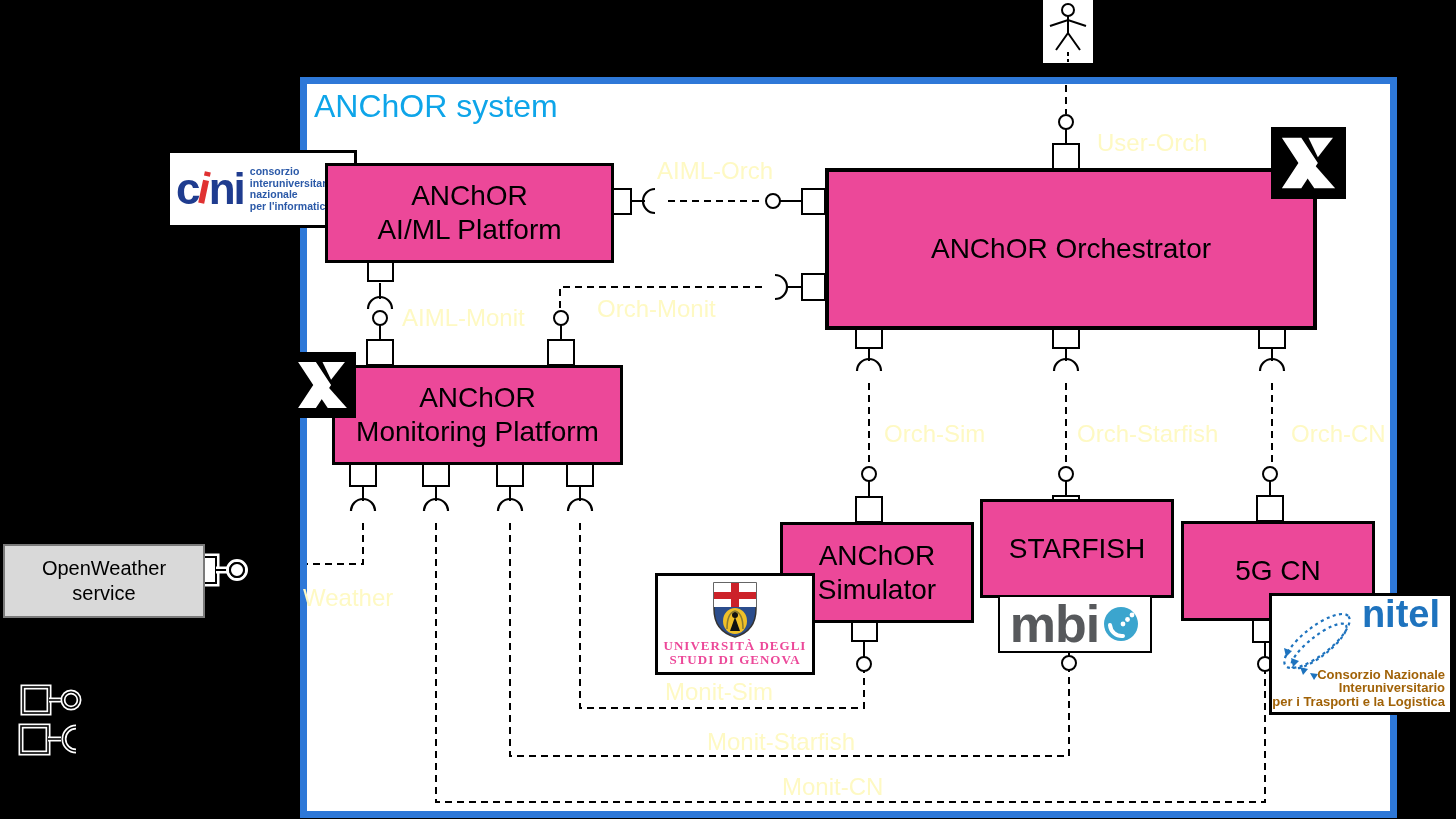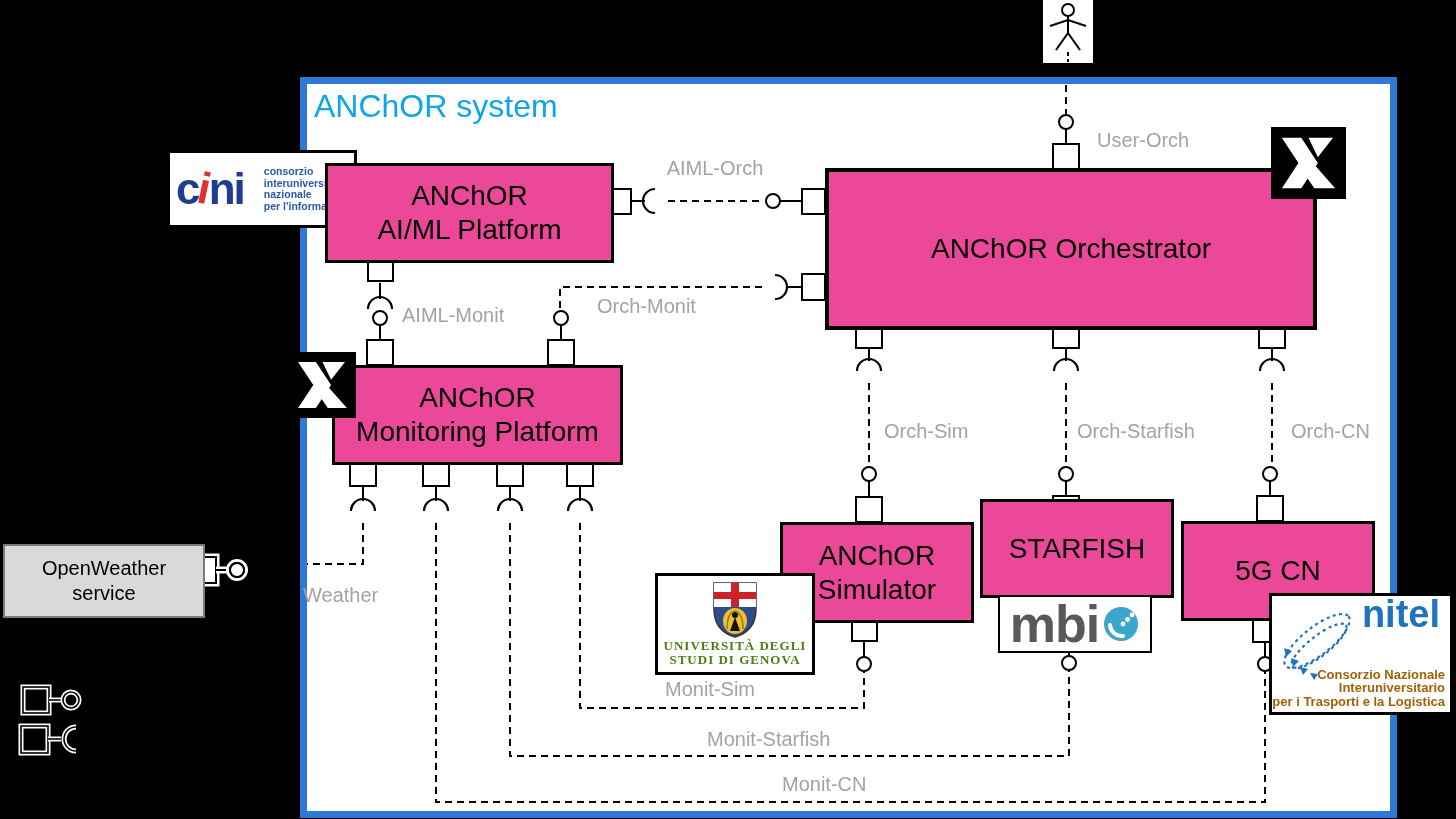--- a/index.html
+++ b/index.html
@@ -2,30 +2,30 @@
 <html><head>
 <meta charset="utf-8">
 <style>
   html,body{margin:0;padding:0}
   body{width:1456px;height:819px;position:relative;background:#000;font-family:"Liberation Sans",sans-serif;overflow:hidden}
   .abs{position:absolute}
   .frame{position:absolute;left:300px;top:77px;width:1083px;height:727px;border:7px solid #2E78D8;background:#fff;z-index:1}
   .title{position:absolute;left:314px;top:88px;font-size:32px;color:#0ea5e9;z-index:15;white-space:nowrap}
   .comp{position:absolute;background:#ec4899;border:3px solid #000;display:flex;flex-direction:column;align-items:center;justify-content:center;text-align:center;color:#000;font-size:28px;line-height:34px;z-index:10}
   .comp.heavy{border-width:4px}
-  .iface-lbl{position:absolute;color:#a3a3a3;font-size:20px;white-space:nowrap;z-index:15}
+  .iface-lbl{position:absolute;color:#fef9c3;font-size:24px;white-space:nowrap;z-index:15}
   .extbox{position:absolute;left:3px;top:544px;width:202px;height:74px;background:#D9D9D9;border:2px solid #7a7a7a;box-sizing:border-box;z-index:10;display:flex;flex-direction:column;align-items:center;justify-content:center;font-size:20px;line-height:25px;color:#000}
   .logo{position:absolute;background:#fff;border:3px solid #000;box-sizing:border-box;z-index:20}
   .xlogo{position:absolute;background:#000;z-index:22}
   .actorbox{position:absolute;left:1043px;top:0;width:50px;height:63px;background:#fff;z-index:22}
   svg{display:block}
   .cini-word{font-weight:800;font-size:44px;line-height:1;letter-spacing:-2px;color:#1F3C8F}
   .cini-word .red{color:#E03131;display:inline-block;transform:rotate(12deg) translateY(-1px)}
   .cini-lines{font-size:10.5px;font-weight:bold;line-height:11.5px;color:#2B59A8;text-align:left}
-  .unige-text{font-family:"Liberation Serif",serif;font-weight:bold;font-size:13px;line-height:14px;letter-spacing:1px;color:#4d7c0f;text-align:center}
+  .unige-text{font-family:"Liberation Serif",serif;font-weight:bold;font-size:13px;line-height:14px;letter-spacing:1px;color:#ec4899;text-align:center}
   .mbi-word{font-weight:800;font-size:52px;letter-spacing:-1px;color:#57595C;line-height:1}
   .nitel-word{position:absolute;right:10px;top:-2px;font-weight:bold;font-size:38px;color:#1E73BE;line-height:1.1}
   .nitel-lines{position:absolute;right:5px;bottom:4px;text-align:right;font-weight:bold;font-size:13px;line-height:13.5px;color:#a16207}
 </style>
 </head>
 <body>
 
 <div class="frame"></div>
 <div class="title">ANChOR system</div>
 
@@ -188,21 +188,21 @@
       <path d="M25 16 V33"></path>
       <path d="M7 26 L25 20 L43 26"></path>
       <path d="M25 33 L13 50 M25 33 L37 50"></path>
       <path d="M25 52 V62" stroke-dasharray="4 3"></path>
     </g>
   </svg>
 </div>
 
 <div class="logo" style="left:167px;top:150px;width:190px;height:78px;z-index:9;display:flex;align-items:center;padding-left:6px">
   <div class="cini-word"><span>c</span><span class="red">i</span><span>n</span><span>i</span></div>
-  <div class="cini-lines" style="margin-left:20px">
+  <div class="cini-lines" style="margin-left:6px">
     <div>consorzio</div>
     <div>interuniversitario</div>
     <div>nazionale</div>
     <div>per l'informatica</div>
   </div>
 </div>
 
 <div class="xlogo" style="left:289px;top:352px;width:67px;height:66px">
   <svg width="67" height="66" viewBox="0 0 100 100">
     <g fill="#fff">

